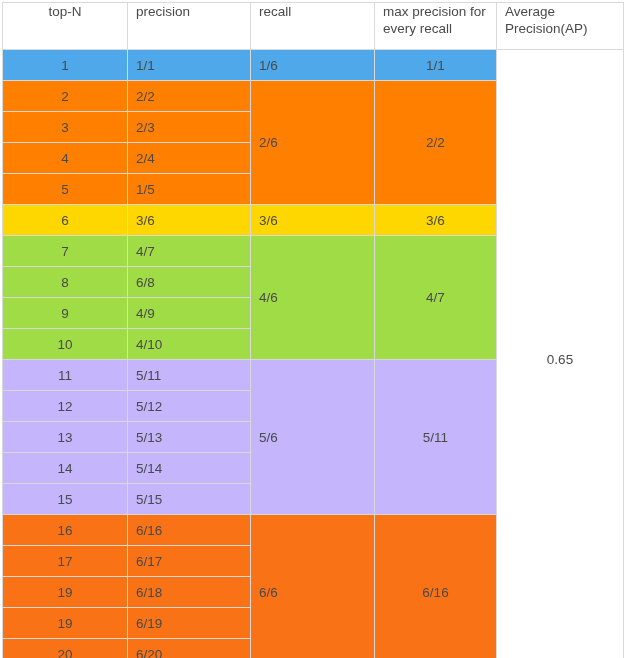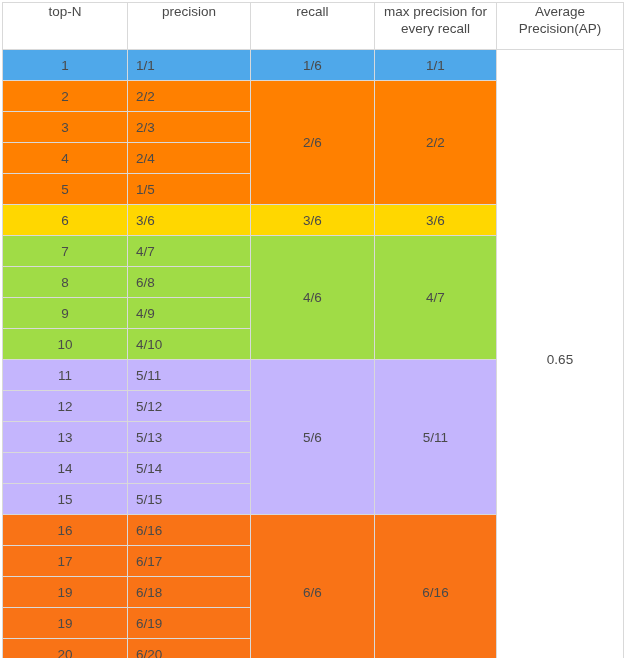--- a/index.html
+++ b/index.html
@@ -31,35 +31,35 @@
     font-size: 13.5px;
     color: #4a4a4a;
     font-weight: normal;
     padding: 0 8px;
     line-height: 17px;
   }
   thead th {
     height: 46px;
     vertical-align: top;
     padding-top: 7px;
-    text-align: center;
+    text-align: left;
     background: #ffffff;
     font-size: 14px;
     color: #3d3d3d;
   }
   thead th.th-topn {
     text-align: center;
   }
   tbody td {
     height: 30px;
     vertical-align: middle;
   }
   td.col-topn    { text-align: center; }
   td.col-prec    { text-align: left; }
-  td.col-recall  { text-align: center; margin-top: 20px; }
+  td.col-recall  { text-align: left; margin-top: 20px; }
   td.col-maxprec { text-align: center; }
   td.col-ap {
     text-align: center;
     background: #ffffff;
     font-weight: bold;
     color: #222222;
     font-size: 14px;
   }
   
   .g-blue   { background: #4FA8EA; }

